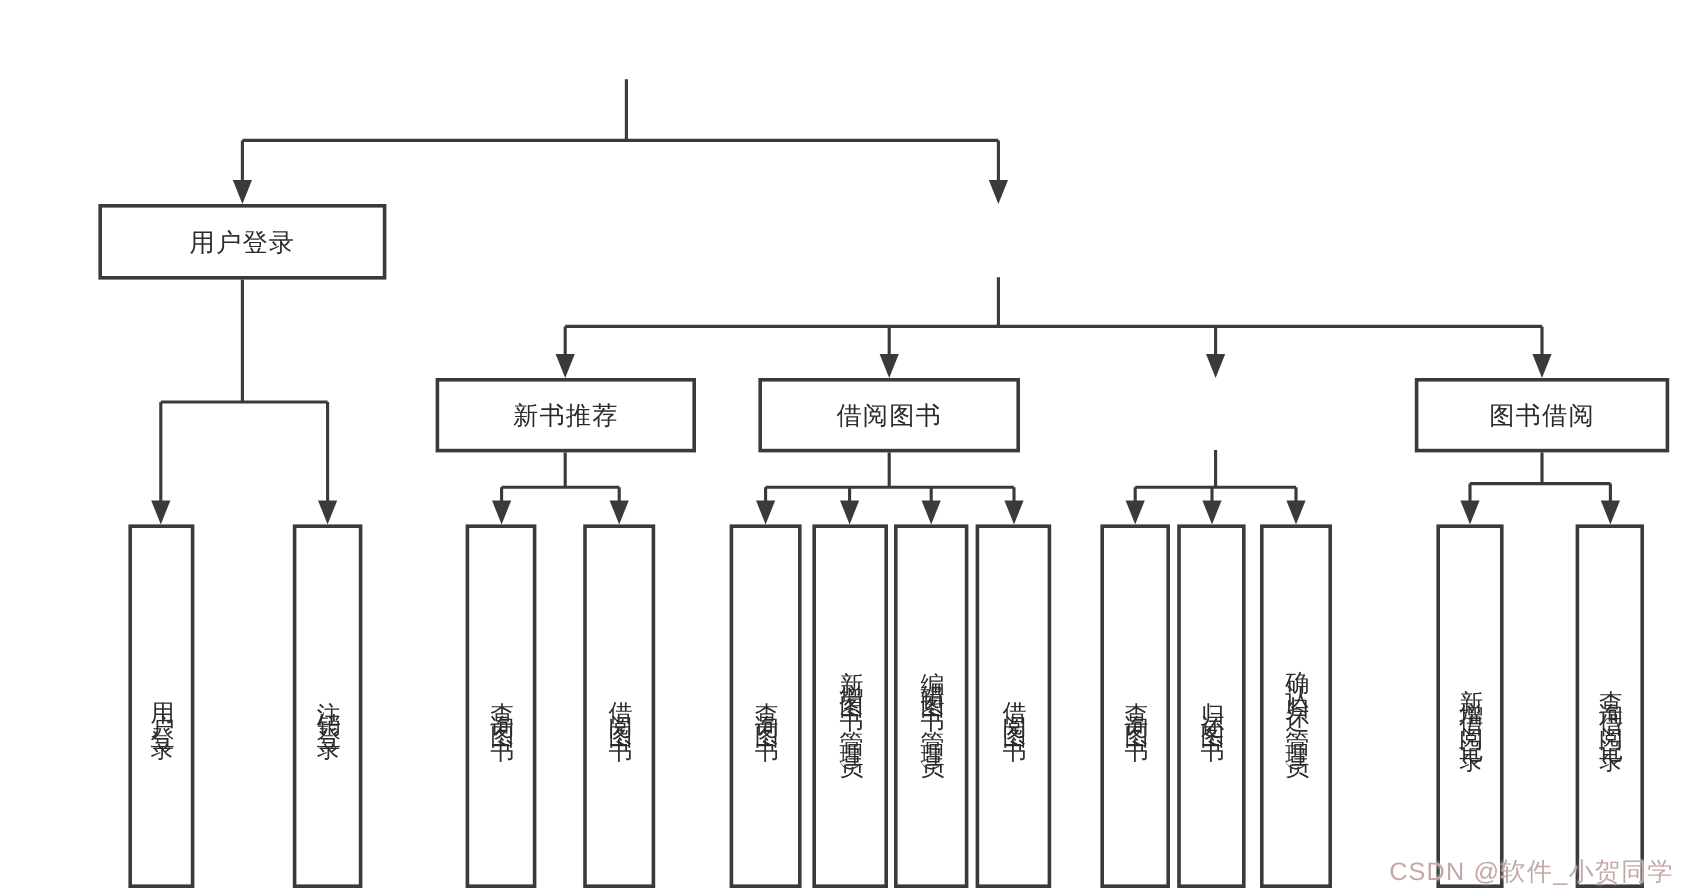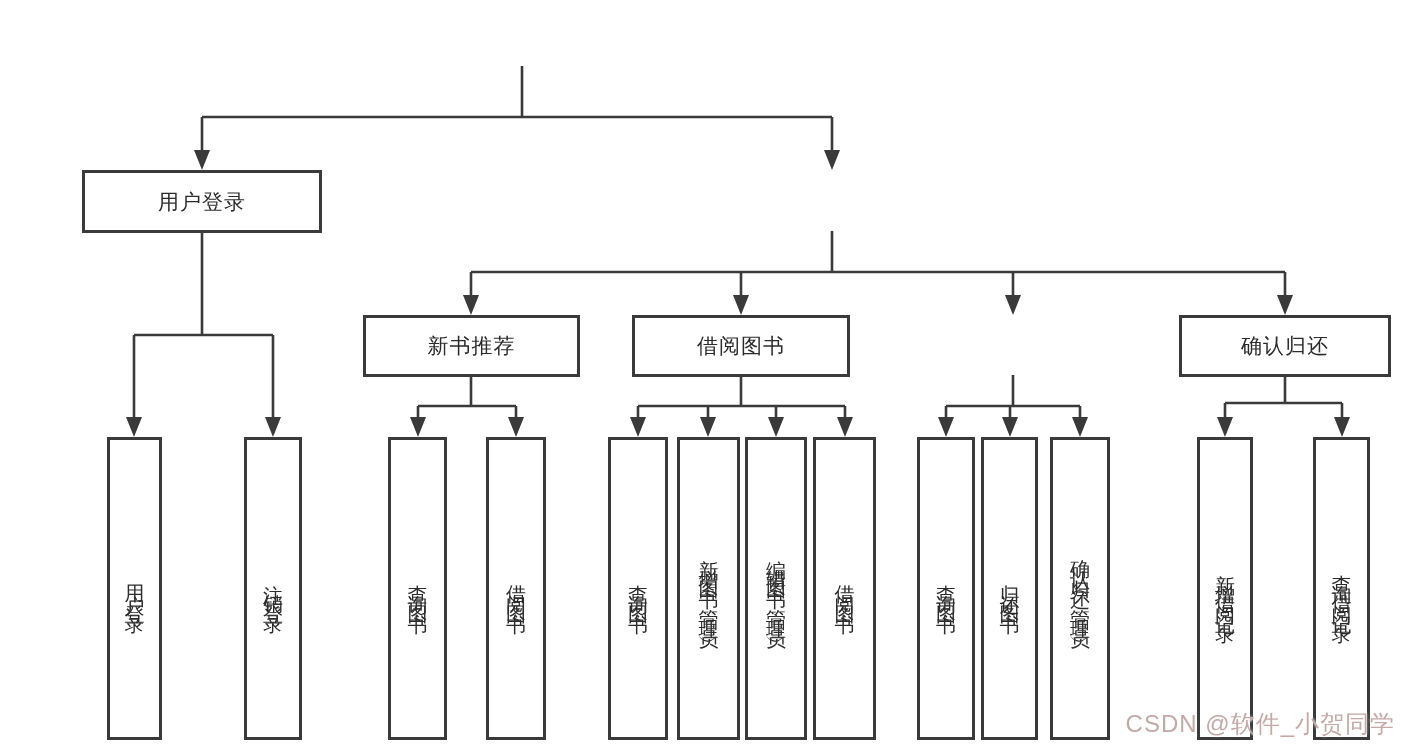--- a/index.html
+++ b/index.html
@@ -14,21 +14,21 @@
     position:absolute;box-sizing:border-box;border:3px solid #3a3a3a;background:#ffffff;
     display:flex;align-items:center;justify-content:center;z-index:2;
   }
   .hbox{font-size:21px;letter-spacing:1px;}
   .vbox span{
     writing-mode:vertical-rl;text-orientation:mixed;
     font-size:20px;letter-spacing:10px;line-height:1.05;
   }
   .watermark{
     position:absolute;right:10px;bottom:7px;z-index:3;
-    font-size:24px;letter-spacing:1px;color:#c4a8a8;text-shadow:0 0 3px #ffffff;
+    font-size:21px;letter-spacing:1px;color:#c4a8a8;text-shadow:0 0 3px #ffffff;
   }
 </style>
 </head>
 <body>
 
 <div class="canvas">
 
   <svg class="wires" viewBox="0 0 1405 747" xmlns="http://www.w3.org/2000/svg">
 
     <path d="M522 66 V117 M202 117 H832 M202 117 V152 M832 117 V152"></path>
@@ -70,21 +70,21 @@
     <span>用户登录</span>
   </div>
 
   <div class="box hbox" style="left:363px;top:315px;width:217px;height:62px">
     <span>新书推荐</span>
   </div>
   <div class="box hbox" style="left:632px;top:315px;width:218px;height:62px">
     <span>借阅图书</span>
   </div>
   <div class="box hbox" style="left:1179px;top:315px;width:212px;height:62px">
-    <span>确认归还</span>
+    <span>图书借阅</span>
   </div>
 
   <div class="box vbox" style="left:107px;top:437px;width:55px;height:303px">
     <span>用户登录</span>
   </div>
   <div class="box vbox" style="left:244px;top:437px;width:58px;height:303px">
     <span>注销登录</span>
   </div>
 
   <div class="box vbox" style="left:388px;top:437px;width:59px;height:303px">

